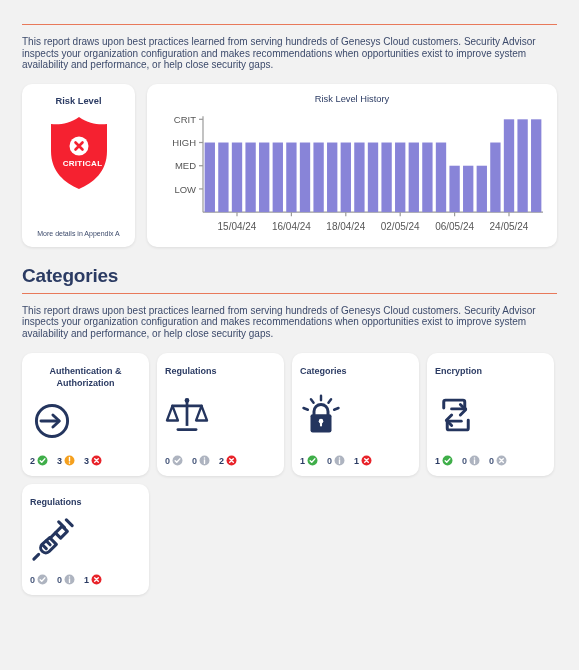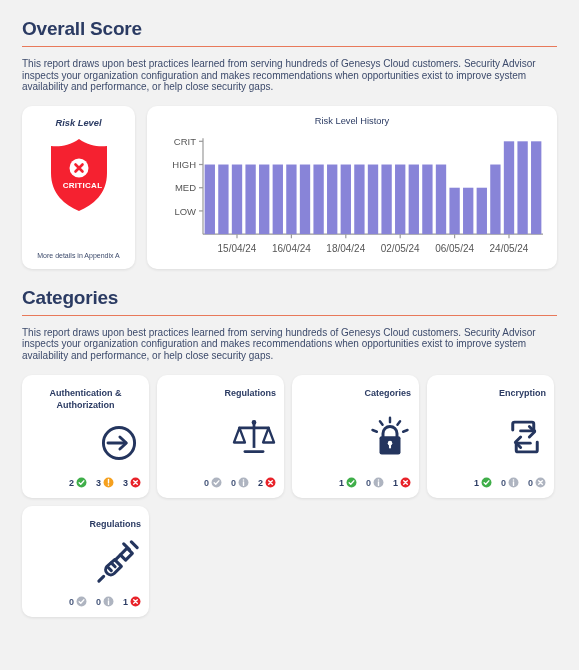--- a/index.html
+++ b/index.html
@@ -39,21 +39,20 @@
   .card {
     background: #ffffff;
     border-radius: 10px;
     box-shadow: 0 1px 3px rgba(0,0,0,0.09);
   }
   .card-title {
     font-size: 9.3px;
     font-weight: bold;
     color: #2b3b63;
     text-align: center;
-    font-style: italic;
   }
 
   
   .score-row {
     display: flex;
     gap: 12px;
     margin-top: 13px;
   }
   .risk-card {
     width: 113px;
@@ -104,21 +103,21 @@
     flex-wrap: wrap;
     gap: 8px;
     margin-top: 14px;
   }
   .cat-card {
     width: 127px;
     min-height: 96px;
     padding: 12px 8px 10px;
     display: flex;
     flex-direction: column;
-    align-items: flex-end;
+    align-items: flex-start;
   }
   .cat-card.tall { min-height: 118px; }
   .cat-name {
     font-size: 9px;
     font-weight: bold;
     color: #2b3b63;
     text-align: center;
     line-height: 12px;
   }
   .cat-icon {
@@ -146,21 +145,20 @@
   }
   .badge.zero { color: #4a5a7d; }
   .badge-ico { width: 11px; height: 11px; display: block; }
 </style>
 </head>
 <body>
 
 <div class="page">
 
   <div class="section-head">
-    <div class="section-title">Overall Score</div>
     <div class="section-rule"></div>
     <div class="section-desc">This report draws upon best practices learned from serving hundreds of Genesys Cloud customers. Security Advisor inspects your organization configuration and makes recommendations when opportunities exist to improve system availability and performance, or help close security gaps.</div>
   </div>
 
   <div class="score-row">
 
     <div class="card risk-card">
       <div class="card-title">Risk Level</div>
       <div class="shield-wrap">
         <svg width="64" height="76" viewBox="0 0 64 76">

